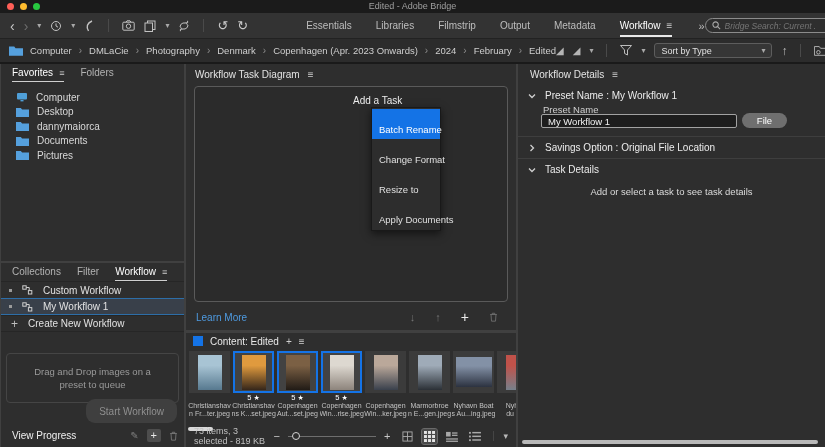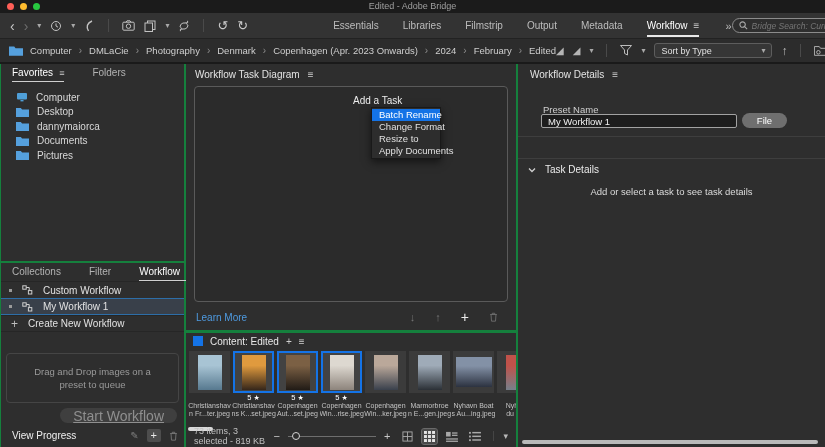--- a/index.html
+++ b/index.html
@@ -1,34 +1,34 @@
 <!DOCTYPE html>
 <html><head>
 <meta charset="utf-8">
 <style>
   * { margin:0; padding:0; box-sizing:border-box; }
   html,body { background:#161616; }
   body { font-family:"Liberation Sans", sans-serif; -webkit-font-smoothing:antialiased; }
-  #app { position:relative; width:825px; height:447px; background:#15803d; overflow:hidden; color:#d6d6d6; }
+  #app { position:relative; width:825px; height:447px; background:#404040; overflow:hidden; color:#d6d6d6; }
 
   
   .titlebar { position:absolute; left:0; top:0; width:825px; height:13px; background:#1b1b1b; }
   .lights { position:absolute; left:7px; top:3px; display:flex; gap:6px; }
   .light { width:7px; height:7px; border-radius:50%; }
   .win-title { position:absolute; left:0; right:0; top:1px; text-align:center; font-size:9px; color:#9f9f9f; }
 
   
   .toolbar { position:absolute; left:0; top:13px; width:825px; height:26px; background:#333333; display:flex; align-items:center; padding:0 10px; border-bottom:1px solid #222; }
   .nav-group { display:flex; align-items:center; gap:9px; color:#c9c9c9; }
   .tb-glyph { font-size:12px; line-height:1; cursor:default; }
   .tb-glyph.dim { color:#6f6f6f; }
   .tb-glyph.small { font-size:8px; color:#a8a8a8; }
   .vdiv { width:1px; height:13px; background:#4a4a4a; margin:0 4px; }
   .tb-svg { display:inline-flex; color:#c2c2c2; }
-  .ws-tabs { display:flex; align-items:center; gap:24px; margin-left:85px; font-size:10px; color:#bdbdbd; }
+  .ws-tabs { display:flex; align-items:center; gap:24px; margin-left:58px; font-size:10px; color:#bdbdbd; }
   .ws-tab { display:flex; align-items:center; gap:6px; padding:5px 0 4px; border-bottom:2px solid transparent; white-space:nowrap; }
   .ws-tab.active { color:#ffffff; border-bottom-color:#e8e8e8; }
   .ws-tab .menu-glyph { display:none; font-size:10px; }
   .ws-tab.active .menu-glyph { display:inline; }
   .more-tabs { margin-left:26px; color:#bdbdbd; font-size:11px; }
   .search-wrap { margin-left:auto; display:flex; align-items:center; gap:8px; }
   .search-box { display:flex; align-items:center; gap:4px; width:128px; height:15px; border:1px solid #8b8b8b; border-radius:8px; padding:0 6px; background:#2e2e2e; }
   .search-box input { flex:1; min-width:0; background:transparent; border:none; outline:none; font-style:italic; font-size:8.5px; color:#a9a9a9; font-family:"Liberation Sans", sans-serif; }
 
   
@@ -41,50 +41,50 @@
   .sortbox { display:flex; align-items:center; justify-content:space-between; width:118px; height:15px; border:1px solid #5d5d5d; border-radius:3px; background:#363636; padding:0 6px; font-size:9px; color:#e0e0e0; }
 
   
   .panel { position:absolute; background:#2e2e2e; }
   #p-left-top   { left:1px;  top:64px;  width:183px; height:197px; }
   #p-left-bot   { left:1px;  top:263px; width:183px; height:184px; }
   #p-center-top { left:186px; top:64px; width:330px; height:266px; }
   #p-center-bot { left:186px; top:333px; width:330px; height:114px; }
   #p-right      { left:518px; top:64px; width:307px; height:383px; }
 
-  .ptabs { display:flex; align-items:center; gap:28px; height:18px; padding:0 11px; font-size:10px; color:#b3b3b3; }
+  .ptabs { display:flex; align-items:center; gap:16px; height:18px; padding:0 11px; font-size:10px; color:#b3b3b3; }
   .ptab { display:flex; align-items:center; gap:6px; height:100%; border-bottom:1px solid transparent; }
   .ptab.active { color:#fff; border-bottom-color:#cfcfcf; }
   .ptab .menu-glyph { display:none; }
   .ptab.active .menu-glyph { display:inline; font-size:9px; }
 
   .fav-list { padding-top:8px; }
   .fav-row { display:flex; align-items:center; gap:8px; height:14.5px; padding-left:15px; font-size:10px; color:#d8d8d8; }
   .fav-row .icon-computer { display:none; }
   .fav-row.is-computer .icon-computer { display:inline-flex; }
 
   
   .wf-row { display:flex; align-items:center; gap:10px; height:17px; padding-left:8px; font-size:10px; color:#e2e2e2; border-top:1px solid #262626; }
   .wf-row.selected { background:#39404a; border-top:1px solid #2d6ea8; border-bottom:1px solid #2d6ea8; }
   .bullet { width:3px; height:3px; background:#9a9a9a; }
   .dropzone { position:absolute; left:5px; right:5px; top:90px; bottom:44px; border:1px solid #454545; border-radius:4px; display:flex; align-items:center; justify-content:center; text-align:center; }
   .dropzone span { font-size:9.5px; color:#9a9a9a; line-height:13px; width:120px; }
-  .start-btn { position:absolute; right:7px; bottom:24px; height:15px; padding:0 13px; background:#3f3f3f; border-radius:9px; font-size:14px; color:#8f8f8f; display:flex; align-items:center;text-decoration:underline; }
+  .start-btn { position:absolute; right:7px; bottom:24px; height:24px; padding:0 13px; background:#3f3f3f; border-radius:9px; font-size:10px; color:#8f8f8f; display:flex; align-items:center; }
   .wf-footer { position:absolute; left:11px; right:6px; bottom:4px; height:15px; display:flex; align-items:center; font-size:10px; color:#efefef; }
   .wf-footer .tools { margin-left:auto; display:flex; align-items:center; gap:8px; }
   .tool-dim { color:#7d7d7d; font-size:10px; }
   .plus-box { background:#4d4d4d; border-radius:2px; color:#e8e8e8; font-size:11px; padding:0 4px; line-height:13px; }
 
   
   .phead { display:flex; align-items:center; gap:8px; height:20px; padding:0 9px; font-size:10px; color:#e3e3e3; }
   .menu-glyph { color:#cfcfcf; font-size:10px; }
   .canvas { position:absolute; left:8px; right:8px; top:22px; bottom:28px; border:1px solid #5a5a5a; border-radius:4px; background:#2b2b2b; }
   .add-task { position:absolute; left:158px; top:8px; font-size:10px; color:#ededed; }
   .task-menu { position:absolute; left:176px; top:20px; width:70px; background:#2d2d2d; border:1px solid #191919; box-shadow:0 3px 8px rgba(0,0,0,.55); font-size:9.5px; color:#e0e0e0; padding:1px 0; }
-  .task-menu .mi { height:12px; line-height:12px; padding:0 7px; white-space:nowrap; }
+  .task-menu .mi { height:12px; line-height:12px; padding:15px 7px; white-space:nowrap; }
   .task-menu .mi.highlighted { background:#1473e6; color:#fff; }
   .diagram-footer { position:absolute; left:0; right:0; bottom:0; height:26px; display:flex; align-items:center; padding:0 10px;justify-content:space-between; }
   .learn-more { font-size:10px; color:#4e9ae0; }
   .diagram-tools { margin-left:auto; display:flex; align-items:center; gap:20px; margin-right:8px; }
   .dt { color:#757575; font-size:11px; }
   .dt.bright { color:#ececec; font-size:14px; }
 
   
   .content-head { display:flex; align-items:center; gap:7px; height:16px; padding:0 7px; font-size:10px; color:#e8e8e8; }
   .blue-sq { width:10px; height:10px; background:#1473e6; }
@@ -624,24 +624,40 @@
       </div>
       <span class="status-chev">▾</span>
     </div>
   </div>
 
   <div class="panel" id="p-right">
     <div class="phead" style="padding-left:12px">
       <span>Workflow Details</span>
       <span class="menu-glyph">≡</span>
     </div>
+    <div class="sec-row" style="position:absolute;top:24px;left:0;right:0">
+      <span class="chev-svg">
+        <svg width="8" height="8" viewBox="0 0 8 8" fill="none" stroke="currentColor" stroke-width="1.3">
+            <path d="M1 2.5 L4 5.5 L7 2.5"></path>
+          </svg>
+      </span>
+      <span>Preset Name : My Workflow 1</span>
+    </div>
     <div class="preset-label">Preset Name</div>
     <input class="preset-input" value="My Workflow 1" style="">
     <div class="save-btn">File</div>
     <div class="hdiv" style="top:72px"></div>
+    <div class="sec-row" style="position:absolute;top:76px;left:0;right:0">
+      <span class="chev-svg">
+        <svg width="8" height="8" viewBox="0 0 8 8" fill="none" stroke="currentColor" stroke-width="1.3">
+            <path d="M2.5 1 L5.5 4 L2.5 7"></path>
+          </svg>
+      </span>
+      <span>Savings Option : Original File Location</span>
+    </div>
     <div class="hdiv" style="top:94px"></div>
     <div class="sec-row" style="position:absolute;top:98px;left:0;right:0">
       <span class="chev-svg">
         <svg width="8" height="8" viewBox="0 0 8 8" fill="none" stroke="currentColor" stroke-width="1.3">
             <path d="M1 2.5 L4 5.5 L7 2.5"></path>
           </svg>
       </span>
       <span>Task Details</span>
     </div>
     <div class="task-placeholder">Add or select a task to see task details</div>

